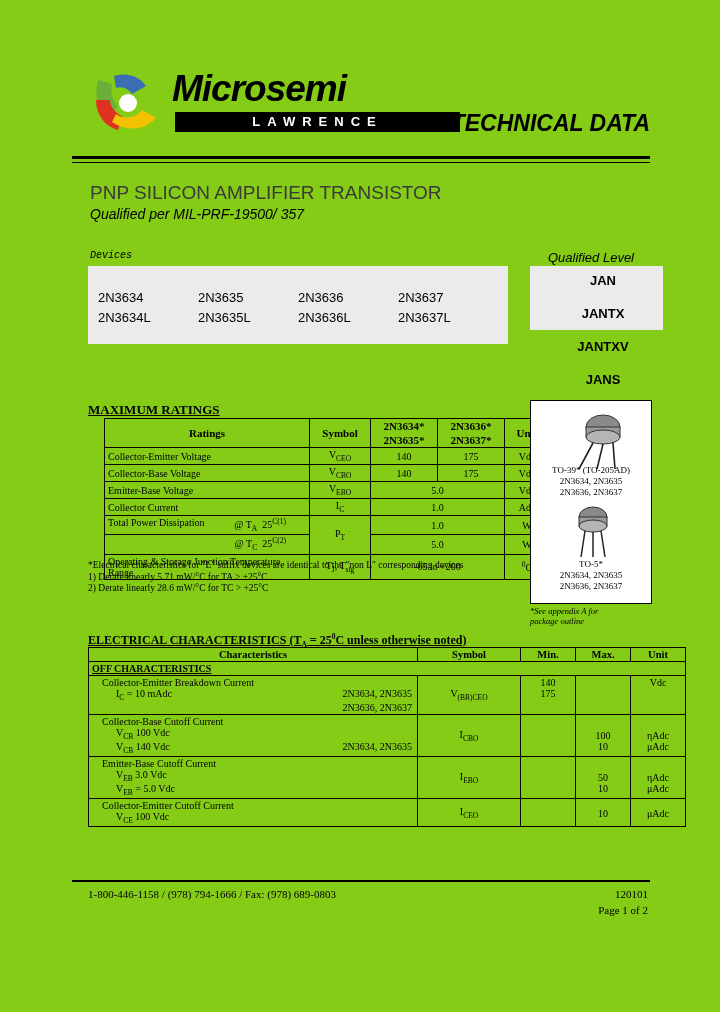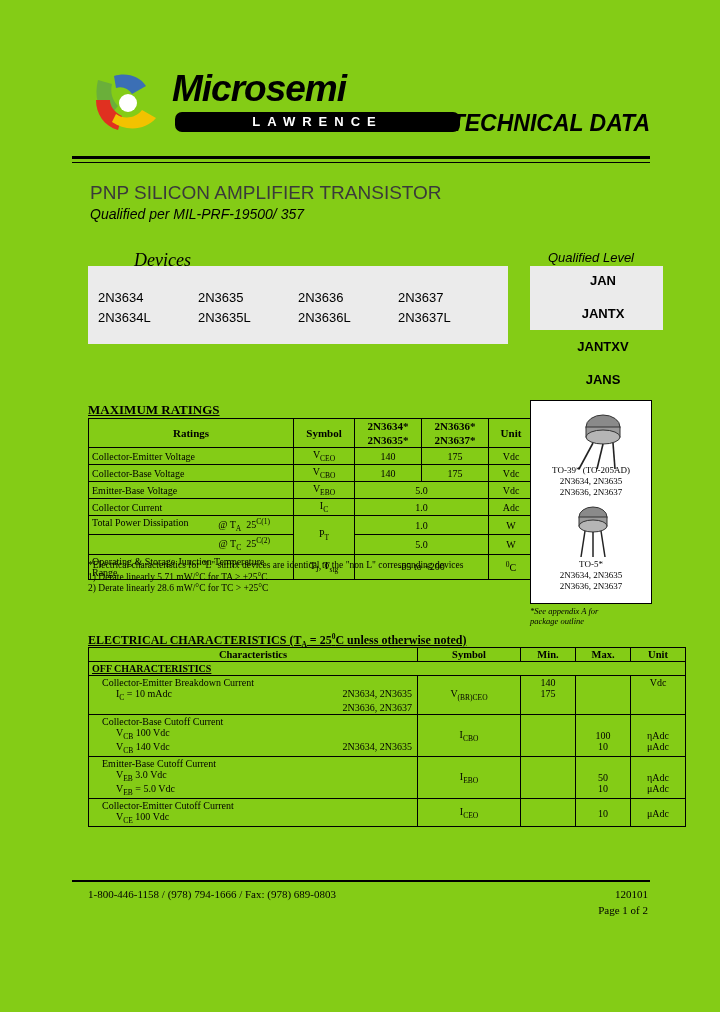--- a/index.html
+++ b/index.html
@@ -50,21 +50,20 @@
     top: 52px;
     width: 285px;
     text-align: center;
     font-family: "Liberation Sans", sans-serif;
     font-weight: bold;
     font-size: 13px;
     letter-spacing: 7px;
     color: #ffffff;
     background: #000000;
     padding: 2px 0 3px 0;
-    border-radius: 7px;
   }
   .tech-data {
     position: absolute;
     right: 0px;
     top: 50px;
     font-family: "Liberation Sans", sans-serif;
     font-style: italic;
     font-weight: bold;
     font-size: 23px;
     color: #000;
@@ -95,24 +94,23 @@
     font-family: "Liberation Sans", sans-serif;
     font-style: italic;
     font-size: 14px;
     color: #000;
   }
   
   .devices-label {
     position: absolute;
     left: 90px;
     top: 250px;
-    font-family: Liberation Serif, serif;
+    font-family: Liberation Mono, monospace;
     font-style: italic;
-    font-size: 18px;
-    margin-left: 44px;
+    font-size: 10px;
   }
   .qual-label {
     position: absolute;
     left: 548px;
     top: 250px;
     font-family: "Liberation Sans", sans-serif;
     font-style: italic;
     font-size: 13px;
   }
   .devices-box {
@@ -161,21 +159,21 @@
     position: absolute;
     left: 88px;
     top: 402px;
     font-family: "Liberation Serif", serif;
     font-weight: bold;
     font-size: 13px;
     text-decoration: underline;
   }
   table.mr {
     position: absolute;
-    left: 88px;
+    left: 104px;
     top: 418px;
     border-collapse: collapse;
     font-family: "Liberation Serif", serif;
     font-size: 10px;
   }
   table.mr td, table.mr th {
     border: 1px solid #000;
     padding: 1px 3px;
     vertical-align: middle;
   }

